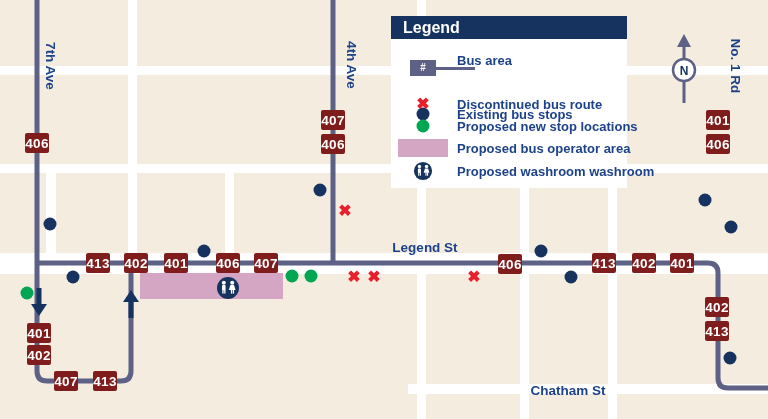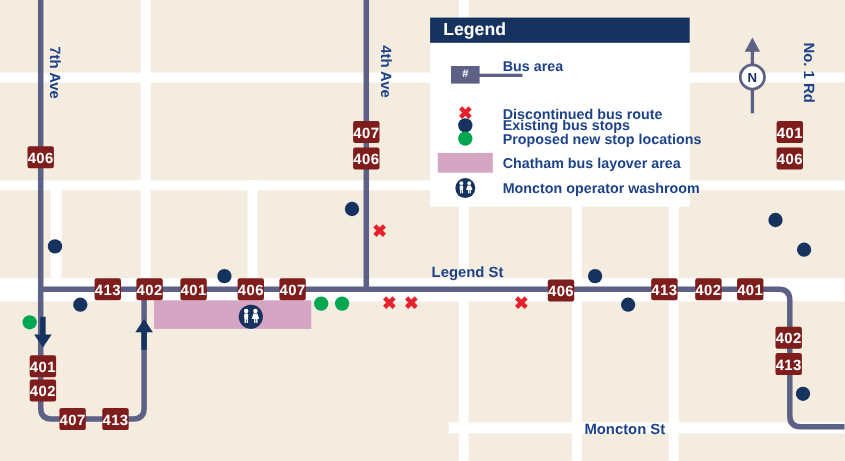--- a/index.html
+++ b/index.html
@@ -109,21 +109,21 @@
       <polygon points="2.4,-3 6,-3 7.6,2 0.8,2" fill="#fff"></polygon>
       <rect x="2.9" y="1.8" width="1.3" height="3.8" fill="#fff"></rect>
       <rect x="4.8" y="1.8" width="1.3" height="3.8" fill="#fff"></rect>
     </g>
   </svg>
 
   <div class="street-label vertical" style="left:50px;top:66px;">7th Ave</div>
   <div class="street-label vertical" style="left:351px;top:65px;">4th Ave</div>
   <div class="street-label vertical" style="left:735px;top:66px;">No. 1 Rd</div>
   <div class="street-label" style="left:425px;top:247px;">Legend St</div>
-  <div class="street-label" style="left:568px;top:390px;">Moncton St</div>
+  <div class="street-label" style="left:568px;top:390px;">Chatham St</div>
 
   <div id="legend">
     <div class="hdr">Legend</div>
     <div class="body">
       <div class="lrow" style="top:10px;">
         <span class="licon">
           <span class="lroute"><span class="rline"></span><span class="rbadge">#</span></span>
         </span>
         <span class="llabel">Bus area</span>
       </div>
@@ -140,37 +140,37 @@
       <div class="lrow" style="top:76px;">
         <span class="licon">
             <span class="ldot green"></span>
           </span>
         <span class="llabel">Proposed new stop locations</span>
       </div>
       <div class="lrow" style="top:98px;">
         <span class="licon">
             <span class="lpink"></span>
           </span>
-        <span class="llabel">Chatham bus layover area</span>
+        <span class="llabel">Proposed bus operator area</span>
       </div>
       <div class="lrow" style="top:121px;">
         <span class="licon">
           <svg width="20" height="20" viewBox="-11 -11 22 22">
             <circle cx="0" cy="0" r="10" fill="#16325f"></circle>
             <circle cx="-3.9" cy="-4.9" r="1.9" fill="#fff"></circle>
             <rect x="-5.6" y="-2.7" width="3.4" height="4.8" rx="1" fill="#fff"></rect>
             <rect x="-5.3" y="1.7" width="1.2" height="3.5" fill="#fff"></rect>
             <rect x="-3.5" y="1.7" width="1.2" height="3.5" fill="#fff"></rect>
             <circle cx="3.9" cy="-4.9" r="1.9" fill="#fff"></circle>
             <polygon points="2.2,-2.7 5.6,-2.7 7.1,1.9 0.7,1.9" fill="#fff"></polygon>
             <rect x="2.7" y="1.7" width="1.2" height="3.5" fill="#fff"></rect>
             <rect x="4.4" y="1.7" width="1.2" height="3.5" fill="#fff"></rect>
           </svg>
         </span>
-        <span class="llabel">Moncton operator washroom</span>
+        <span class="llabel">Proposed washroom washroom</span>
       </div>
     </div>
   </div>
 <div class="badge" style="left: 37px; top: 143px;">406</div>
     <div class="badge" style="left: 333px; top: 120px;">407</div>
     <div class="badge" style="left: 333px; top: 144px;">406</div>
     <div class="badge" style="left: 718px; top: 120px;">401</div>
     <div class="badge" style="left: 718px; top: 144px;">406</div>
     <div class="badge" style="left: 98px; top: 263px;">413</div>
     <div class="badge" style="left: 136px; top: 263px;">402</div>

